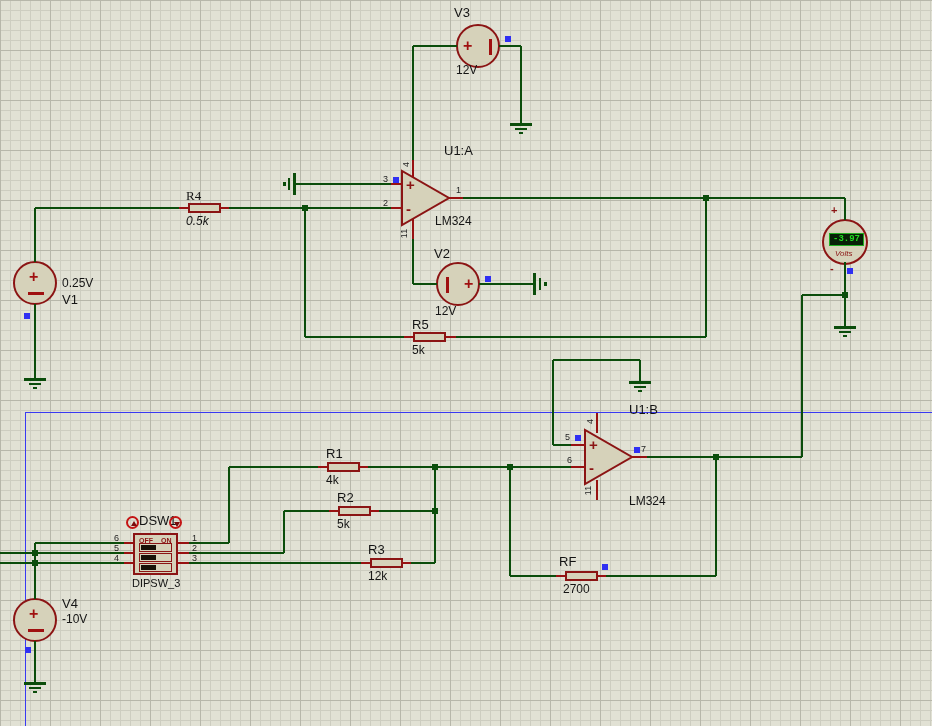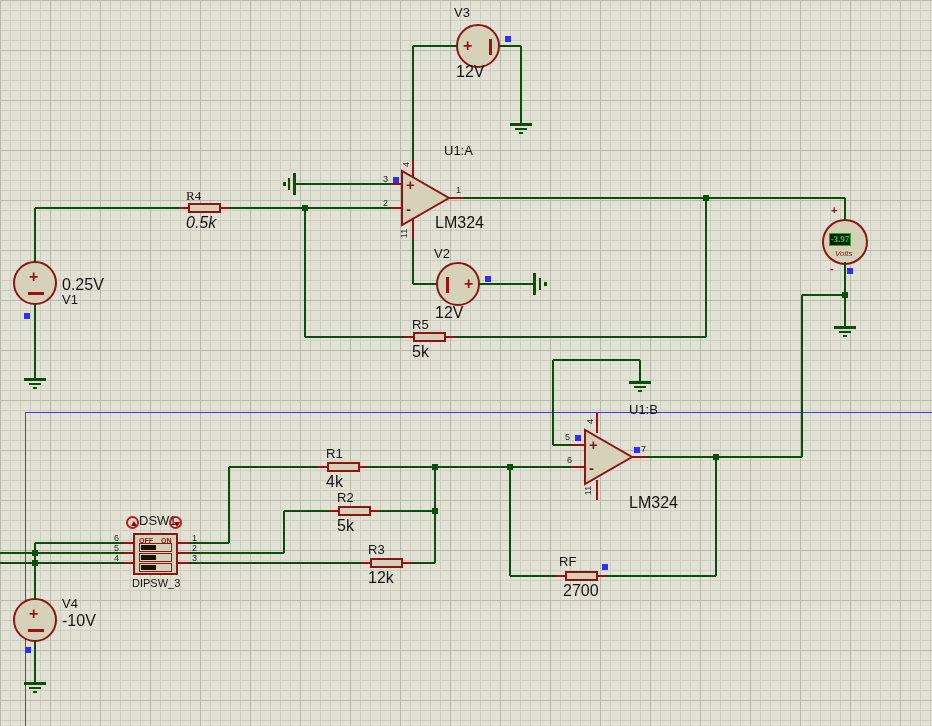--- a/index.html
+++ b/index.html
@@ -14,35 +14,35 @@
     background-size:50px 50px,50px 50px,10px 10px,10px 10px;
     font-family:"Liberation Sans",sans-serif;
   }
   .wire{position:absolute;background:#0b4d0b;}
   .pinstub{position:absolute;background:#981111;}
   .junction{position:absolute;width:6px;height:6px;background:#0b4d0b;}
   .terminal{position:absolute;width:6px;height:6px;background:#2f2ff2;}
   .gndbar{position:absolute;background:#0b4d0b;}
   .lbl{position:absolute;color:#141414;white-space:nowrap;line-height:1;}
   .ref{font-size:13px;}
-  .val{font-size:16px;}
+  .val{font-size:12px;}
   .pinnum{font-size:9px;color:#242424;}
   .rot{transform:rotate(-90deg);}
   .res-body{position:absolute;width:33px;height:10px;box-sizing:border-box;
     background:#d6d2ba;border:2px solid #8b1414;}
   .src-circle{position:absolute;width:44px;height:44px;box-sizing:border-box;
     border:2px solid #8b1414;border-radius:50%;background:#d6d2ba;}
   .sign{position:absolute;color:#a01010;font-weight:bold;font-size:16px;line-height:1;}
   .bar{position:absolute;background:#a01010;}
   .opamp-sign{position:absolute;color:#8b1414;font-weight:bold;font-size:15px;line-height:1;}
   .meter-circle{position:absolute;width:46px;height:46px;box-sizing:border-box;
     border:2px solid #8b1414;border-radius:50%;background:#d6d2ba;}
-  .lcd{position:absolute;width:22px;height:13px;box-sizing:border-box;
+  .lcd{position:absolute;width:35px;height:13px;box-sizing:border-box;
     background:#072007;border:1px solid #1fae1f;color:#22dd22;
-    font-family:Liberation Serif, serif;font-size:9px;font-weight:bold;
+    font-family:Liberation Mono, monospace;font-size:9px;font-weight:bold;
     text-align:center;line-height:11px;}
   .volts{position:absolute;font-style:italic;font-size:8px;color:#8b1414;}
   .mlabel{position:absolute;font-size:11px;font-weight:bold;color:#8b1414;line-height:1;}
   .dsw-box{position:absolute;width:45px;height:42px;box-sizing:border-box;
     border:2px solid #8b1414;background:#d6d2ba;}
   .dsw-head{position:absolute;font-size:7px;font-weight:bold;color:#8b1414;
     text-decoration:underline;line-height:1;}
   .ch{position:absolute;width:33px;height:9px;box-sizing:border-box;
     border:1px solid #8b1414;background:#d6d2ba;}
   .slider{position:absolute;left:1px;top:1px;width:15px;height:5px;background:#181208;}

